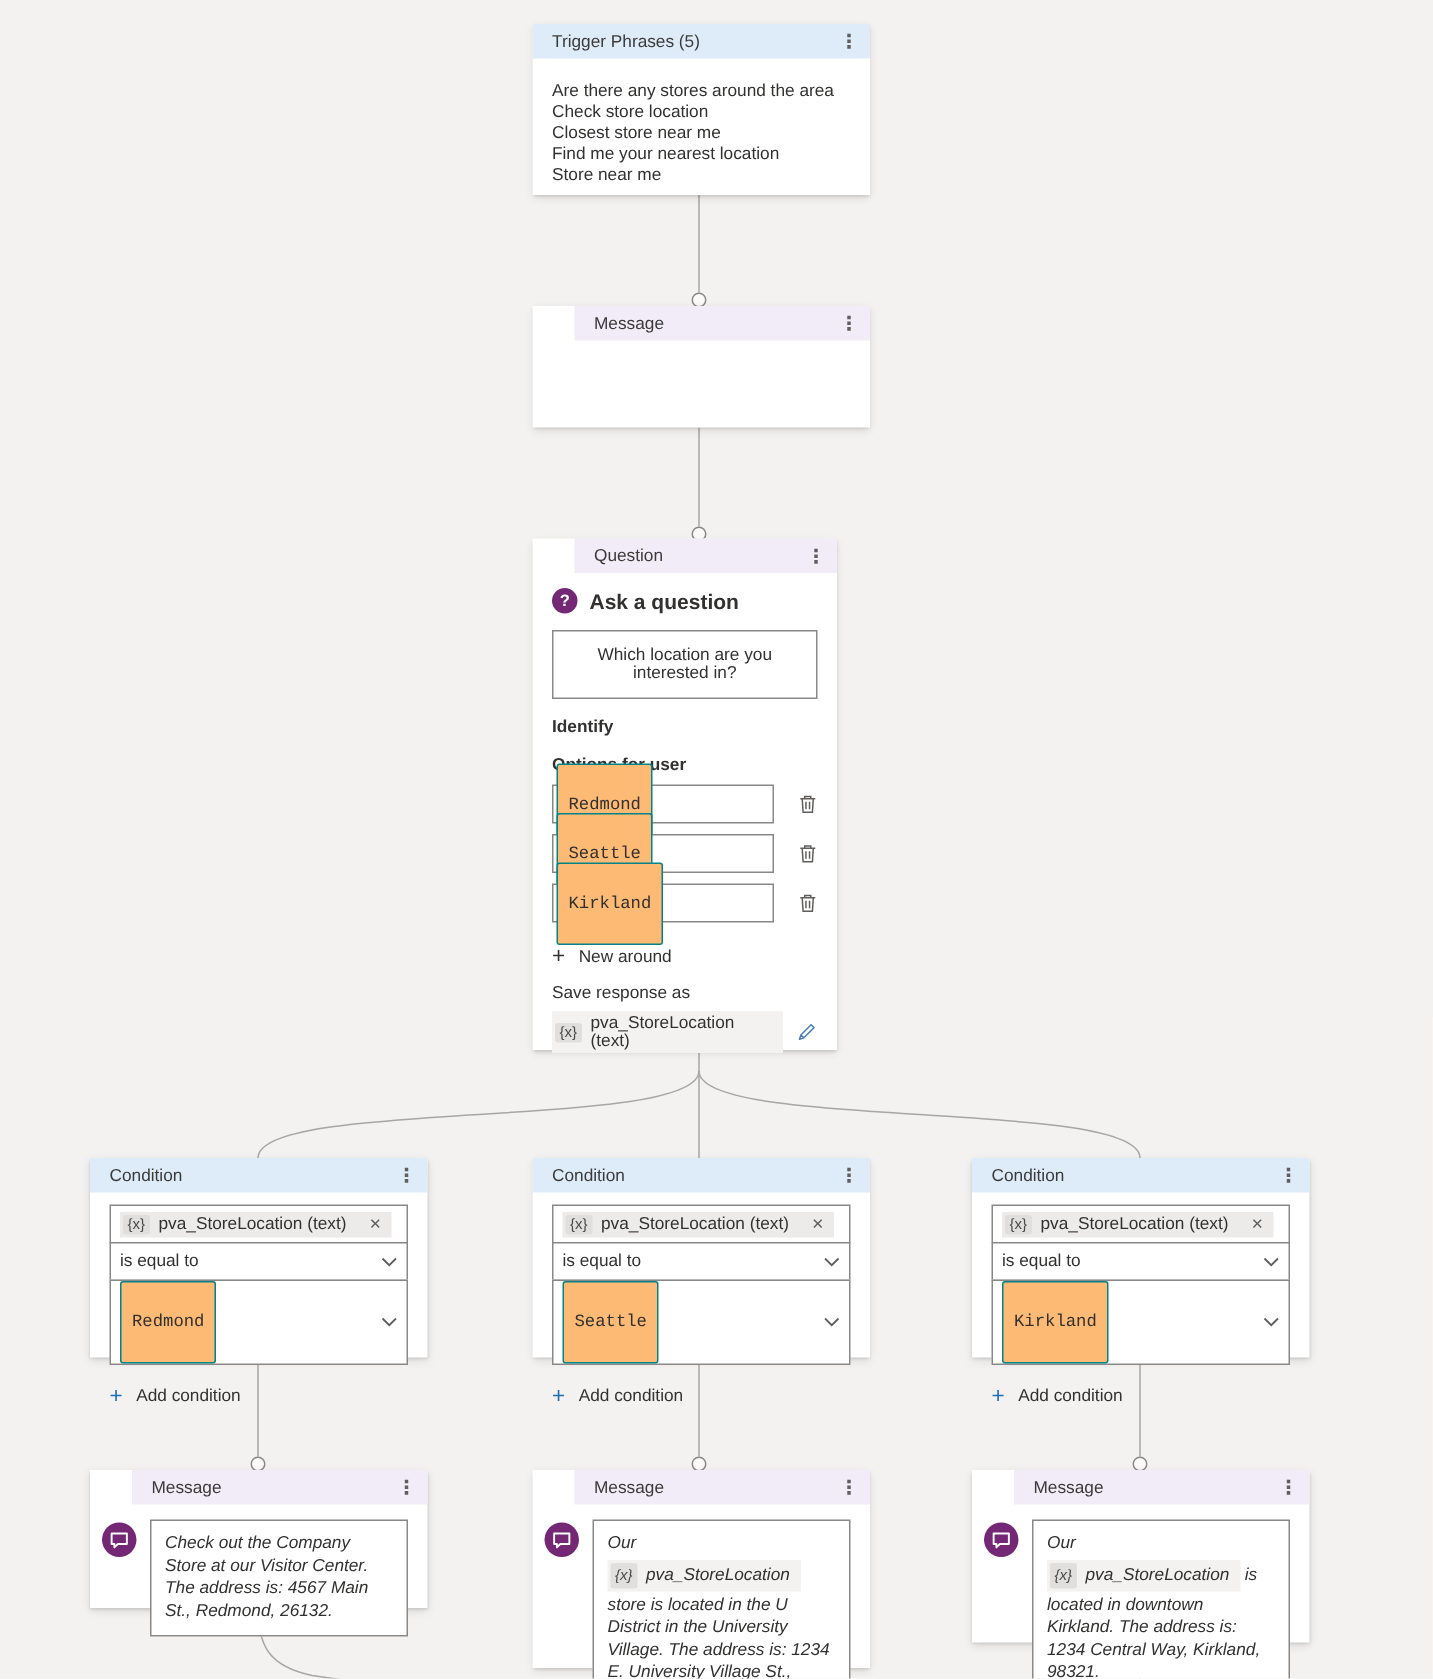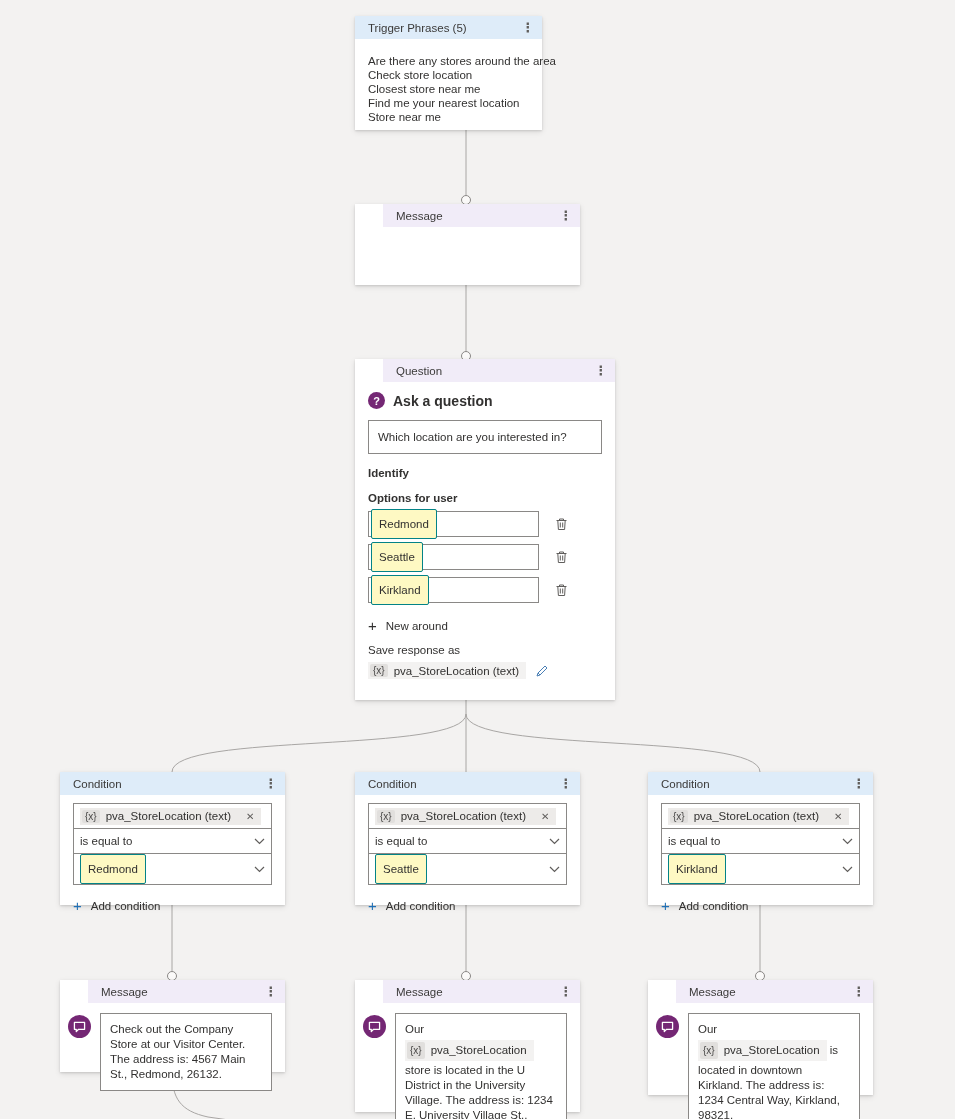--- a/index.html
+++ b/index.html
@@ -13,42 +13,42 @@
   .more{color:#605e5c;font-size:13px;width:18px;text-align:center;cursor:pointer;line-height:23px;font-weight:bold;letter-spacing:0;}
   .phrases{padding:15px 13px;line-height:14px;}
   .phrase{white-space:nowrap;}
   .msg-body{display:flex;align-items:flex-start;gap:9px;padding:8px 13px 10px 8px;}
   .bubble-icon{width:26px;height:26px;border-radius:50%;background:#742774;flex:none;display:flex;align-items:center;justify-content:center;margin-top:2px;}
   .msg-box{border:1px solid #8a8886;padding:8px 9px;line-height:15px;flex:1;background:#fff;}
   .q-body{padding:10px 13px 0 13px;}
   .ask-row{display:flex;align-items:center;gap:8px;}
   .q-icon{width:17px;height:17px;border-radius:50%;background:#742774;color:#fff;font-size:11px;font-weight:bold;display:flex;align-items:center;justify-content:center;flex:none;}
   .bold-label{font-weight:bold;font-size:14px;}
-  .q-box{border:1px solid #8a8886;margin-top:11px;padding:10px 9px;}
+  .q-box{border:1px solid #8a8886;margin-top:11px;padding:10px 9px;text-align:center;}
   .section-label{font-weight:bold;margin-top:13px;}
   .mc-row{border:1px solid #8a8886;height:24px;display:flex;align-items:center;gap:7px;padding:0 9px;margin-top:7px;cursor:pointer;}
   .mc-label{flex:1;}
   .opt-row{display:flex;align-items:center;margin-top:7px;}
   .opt-input{border:1px solid #8a8886;height:24px;width:165px;display:flex;align-items:center;padding:0 2px;background:#fff;}
-  .chip{border:1px solid #038387;border-radius:2px;padding:8px 7px;color:#323130;background:#fef9c3;}
+  .chip{border:1px solid #038387;border-radius:2px;padding:20px 7px;color:#323130;background:#fdba74;font-family:Liberation Mono, monospace;}
   .trash-btn{margin-left:16px;cursor:pointer;display:flex;align-items:center;}
   .link-row{display:flex;align-items:center;gap:9px;margin-top:14px;cursor:pointer;}
   .plus-dark{color:#323130;font-size:15px;font-weight:400;}
   .plus-blue{color:#1f6fb5;font-size:15px;font-weight:400;}
   .save-label{margin-top:10px;}
   .var-row{display:flex;align-items:center;gap:9px;margin-top:6px;}
   .var-chip{display:inline-flex;align-items:center;background:#f3f2f1;padding:2px 7px 2px 2px;gap:6px;}
   .x-badge{background:#e1dfdd;padding:1px 3px;font-size:10px;border-radius:2px;color:#494847;}
   .cond-body{padding:8px 13px;}
   .cond-box{border:1px solid #8a8886;min-height:24px;display:flex;align-items:center;padding:0 6px;background:#fff;}
   .cond-box.mt{margin-top:-1px;}
   .cond-chip{display:inline-flex;align-items:center;background:#edebe9;padding:2px 7px 2px 2px;gap:6px;}
   .close-x{color:#605e5c;margin-left:9px;font-size:10px;cursor:pointer;}
   .dd-spacer{flex:1;}
-  .rm-body{display:flex;align-items:flex-start;gap:9px;padding:10px 13px 10px 8px;}
+  .rm-body{display:flex;align-items:flex-start;gap:9px;padding:10px 13px 10px 8px;font-style:italic;}
   .bubble-icon.sm{width:23px;height:23px;}
   .inline-var{margin:3px 0 2px 0;}
   svg.icon{display:block;}
 </style>
 </head>
 <body>
 
 <div class="canvas">
 
   <svg class="connectors" width="955" height="1119">
@@ -67,42 +67,42 @@
     </g>
     <g fill="#fbfaf9" stroke="#8a8886" stroke-width="1">
       <circle cx="466" cy="200" r="4.5"></circle>
       <circle cx="466" cy="356" r="4.5"></circle>
       <circle cx="172" cy="976" r="4.5"></circle>
       <circle cx="466" cy="976" r="4.5"></circle>
       <circle cx="760" cy="976" r="4.5"></circle>
     </g>
   </svg>
 
-  <div class="node" style="left:355px;top:16px;width:187px;height:114px;">
+  <div class="node" style="left:355px;top:16px;width:225px;height:114px;">
     <div class="hdr hdr-blue">
       <span>Trigger Phrases (5)</span>
       <span class="more">⋮</span>
     </div>
     <div class="phrases">
       <div class="phrase">Are there any stores around the area</div>
       <div class="phrase">Check store location</div>
       <div class="phrase">Closest store near me</div>
       <div class="phrase">Find me your nearest location</div>
       <div class="phrase">Store near me</div>
     </div>
   </div>
 
   <div class="node" style="left:355px;top:204px;width:225px;height:81px;">
     <div class="hdr hdr-purple">
       <span>Message</span>
       <span class="more">⋮</span>
     </div>
   </div>
 
-  <div class="node" style="left:355px;top:359px;width:260px;height:341px;">
+  <div class="node" style="left:355px;top:359px;width:203px;height:341px;">
     <div class="hdr hdr-purple">
       <span>Question</span>
       <span class="more">⋮</span>
     </div>
     <div class="q-body">
       <div class="ask-row">
         <span class="q-icon">?</span>
         <span class="bold-label">Ask a question</span>
       </div>
       <div class="q-box">Which location are you interested in?</div>

